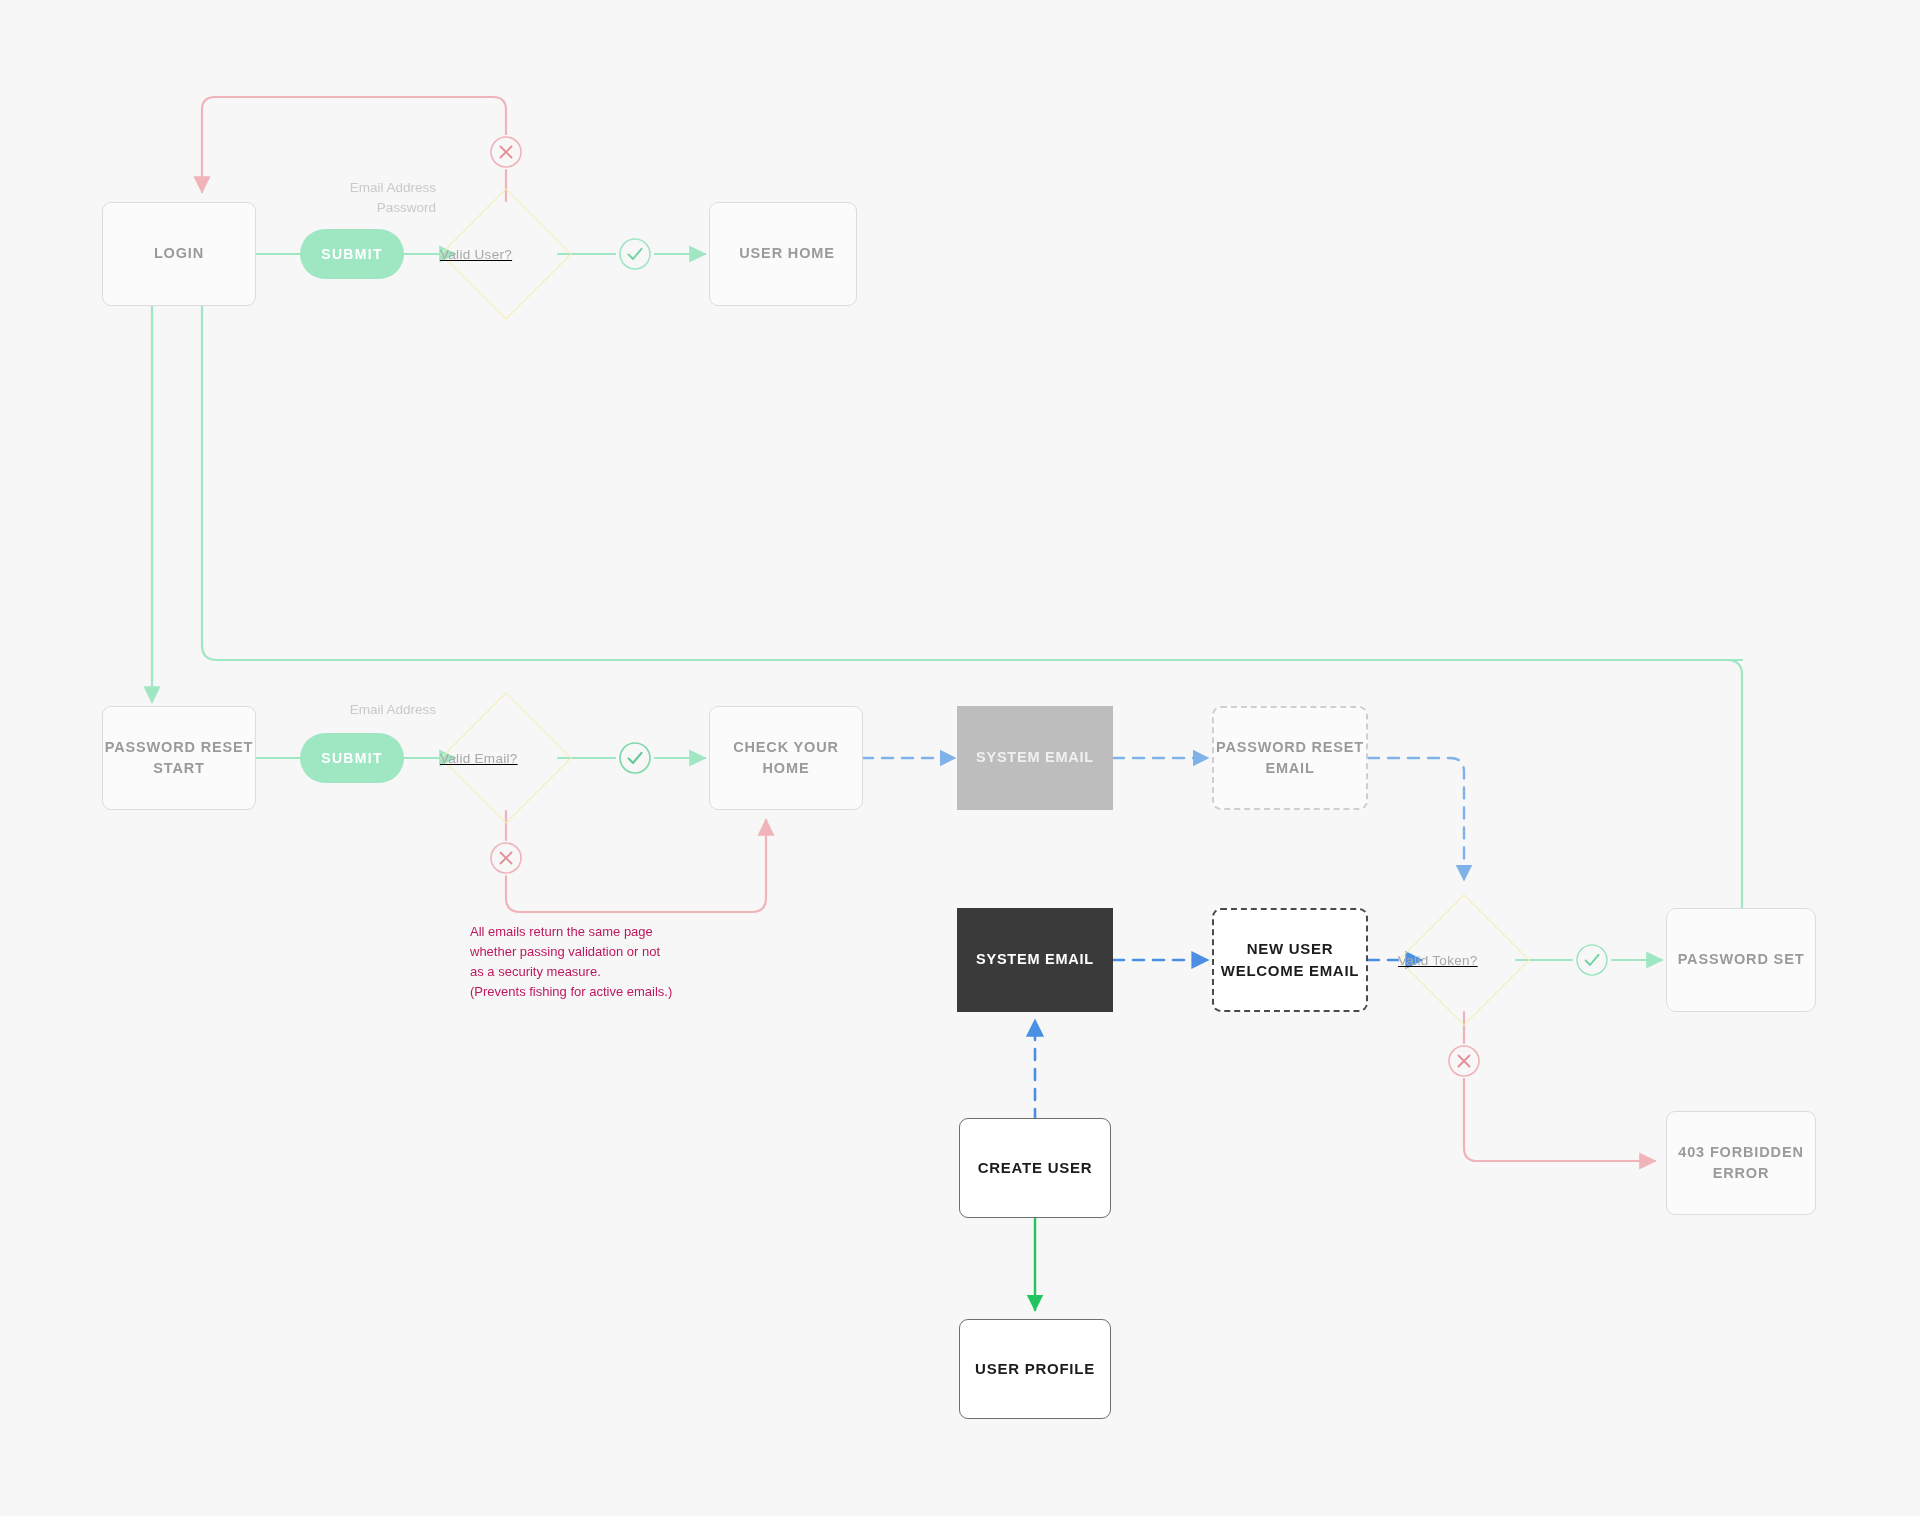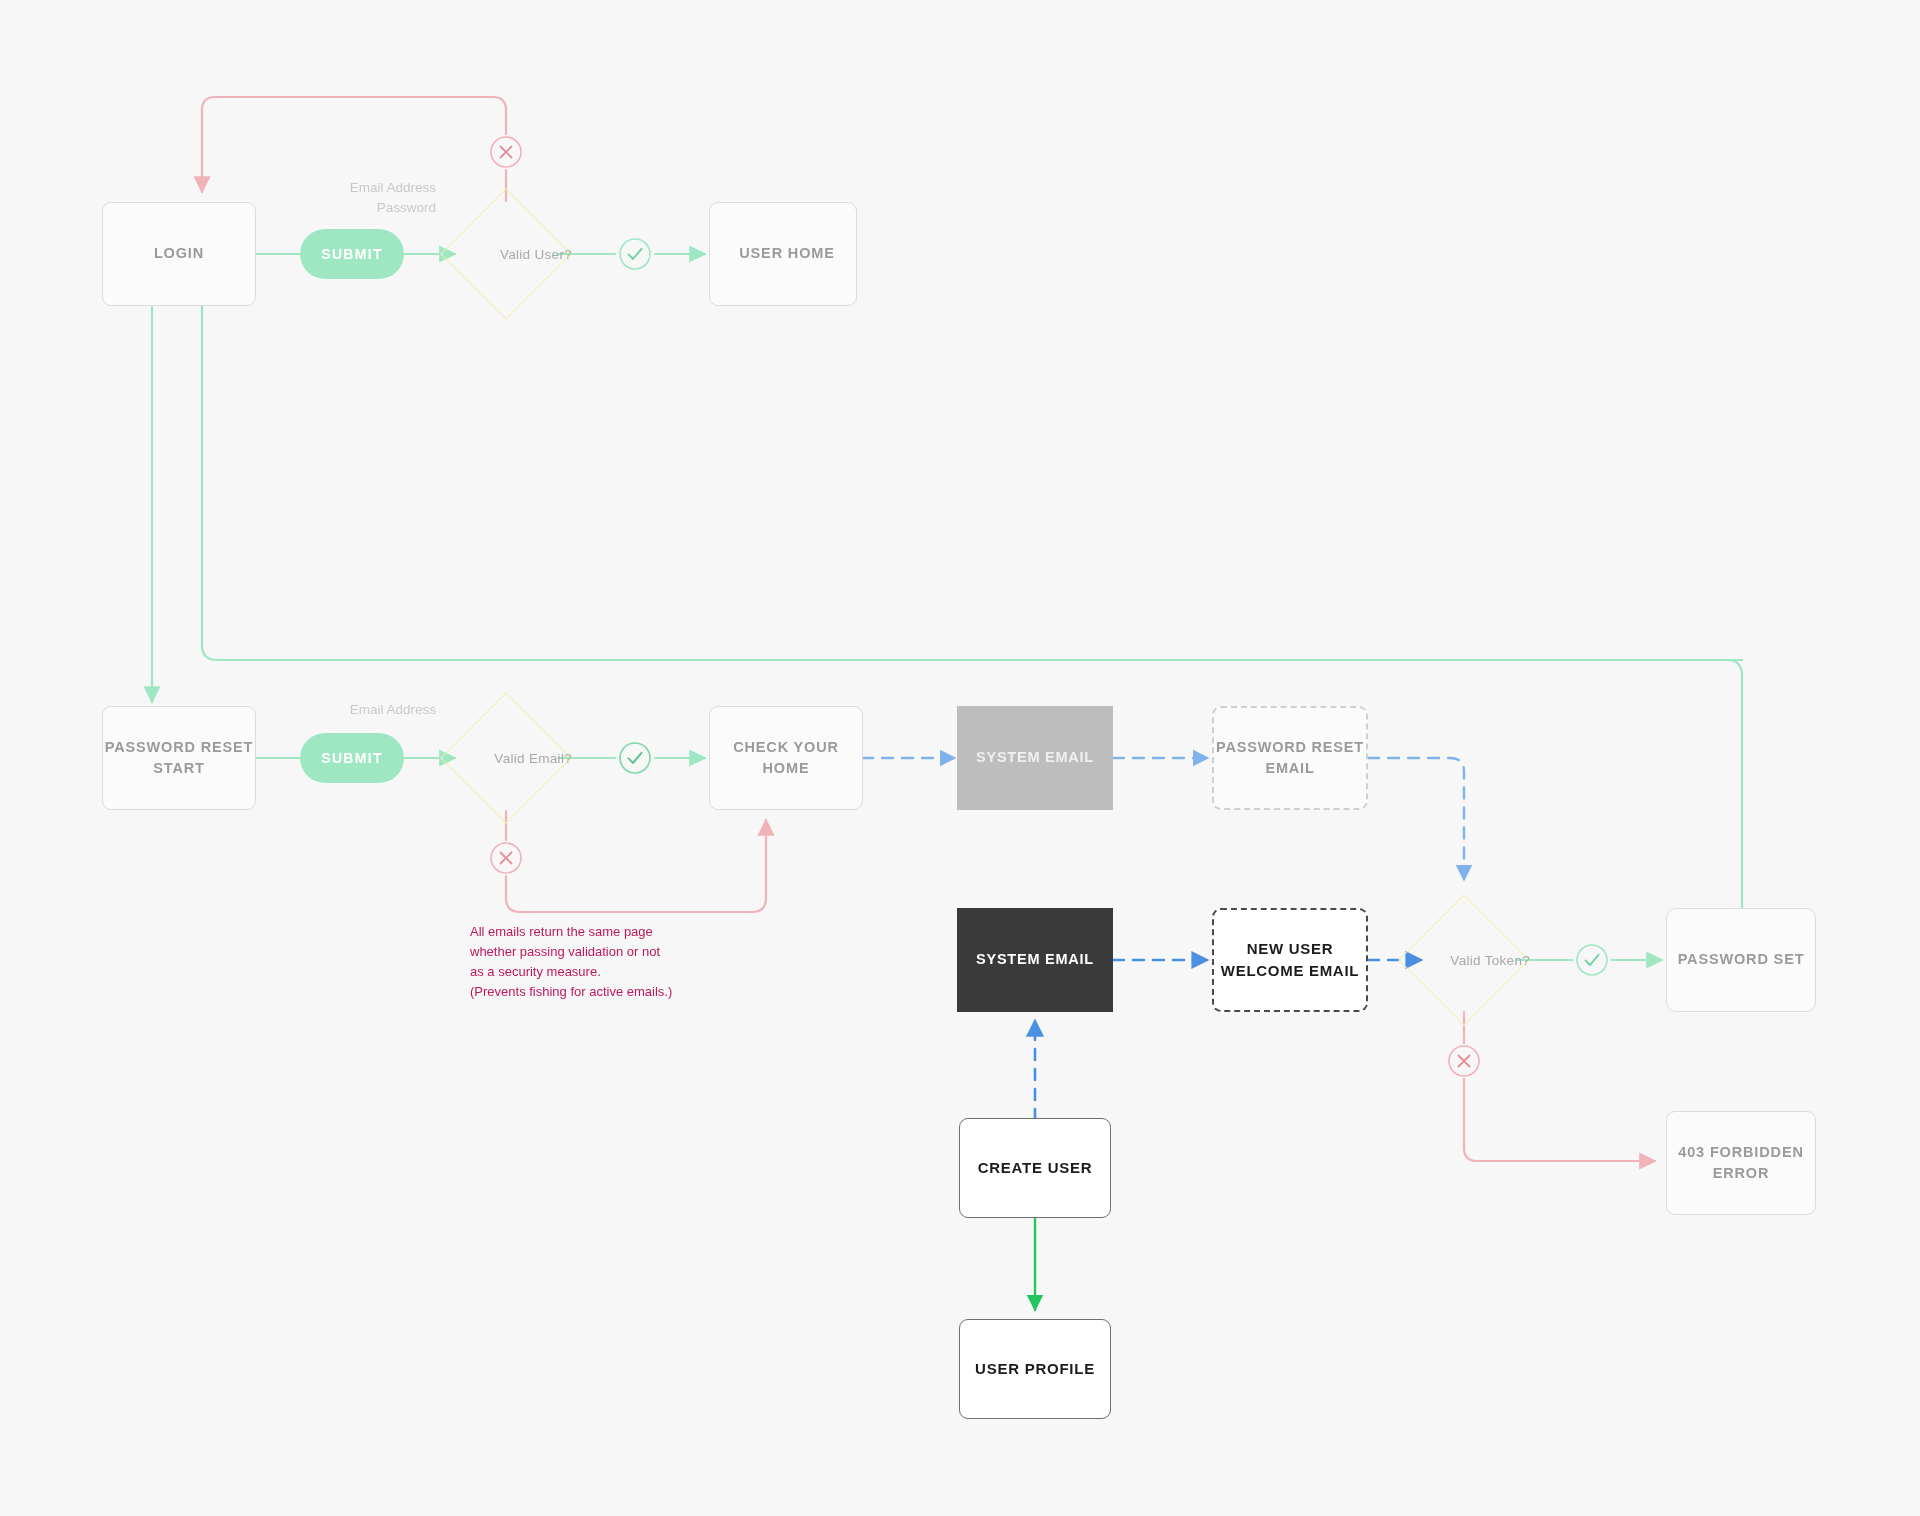--- a/index.html
+++ b/index.html
@@ -104,21 +104,22 @@
     color: #ffffff;
     font-size: 14px;
     font-weight: 700;
     letter-spacing: 1.3px;
   }
   
   .diamond-wrap {
     position: absolute;
     display: flex;
     align-items: center;
-    justify-content: flex-end;
+    justify-content: flex-start;
+    text-decoration: underline;
   }
   .diamond-shape {
     position: absolute;
     left: 50%; top: 50%;
     transform: translate(-50%, -50%) rotate(45deg);
     border: 1.8px solid #f2eeb4;
     background: transparent;
   }
   .diamond-label {
     position: relative;

